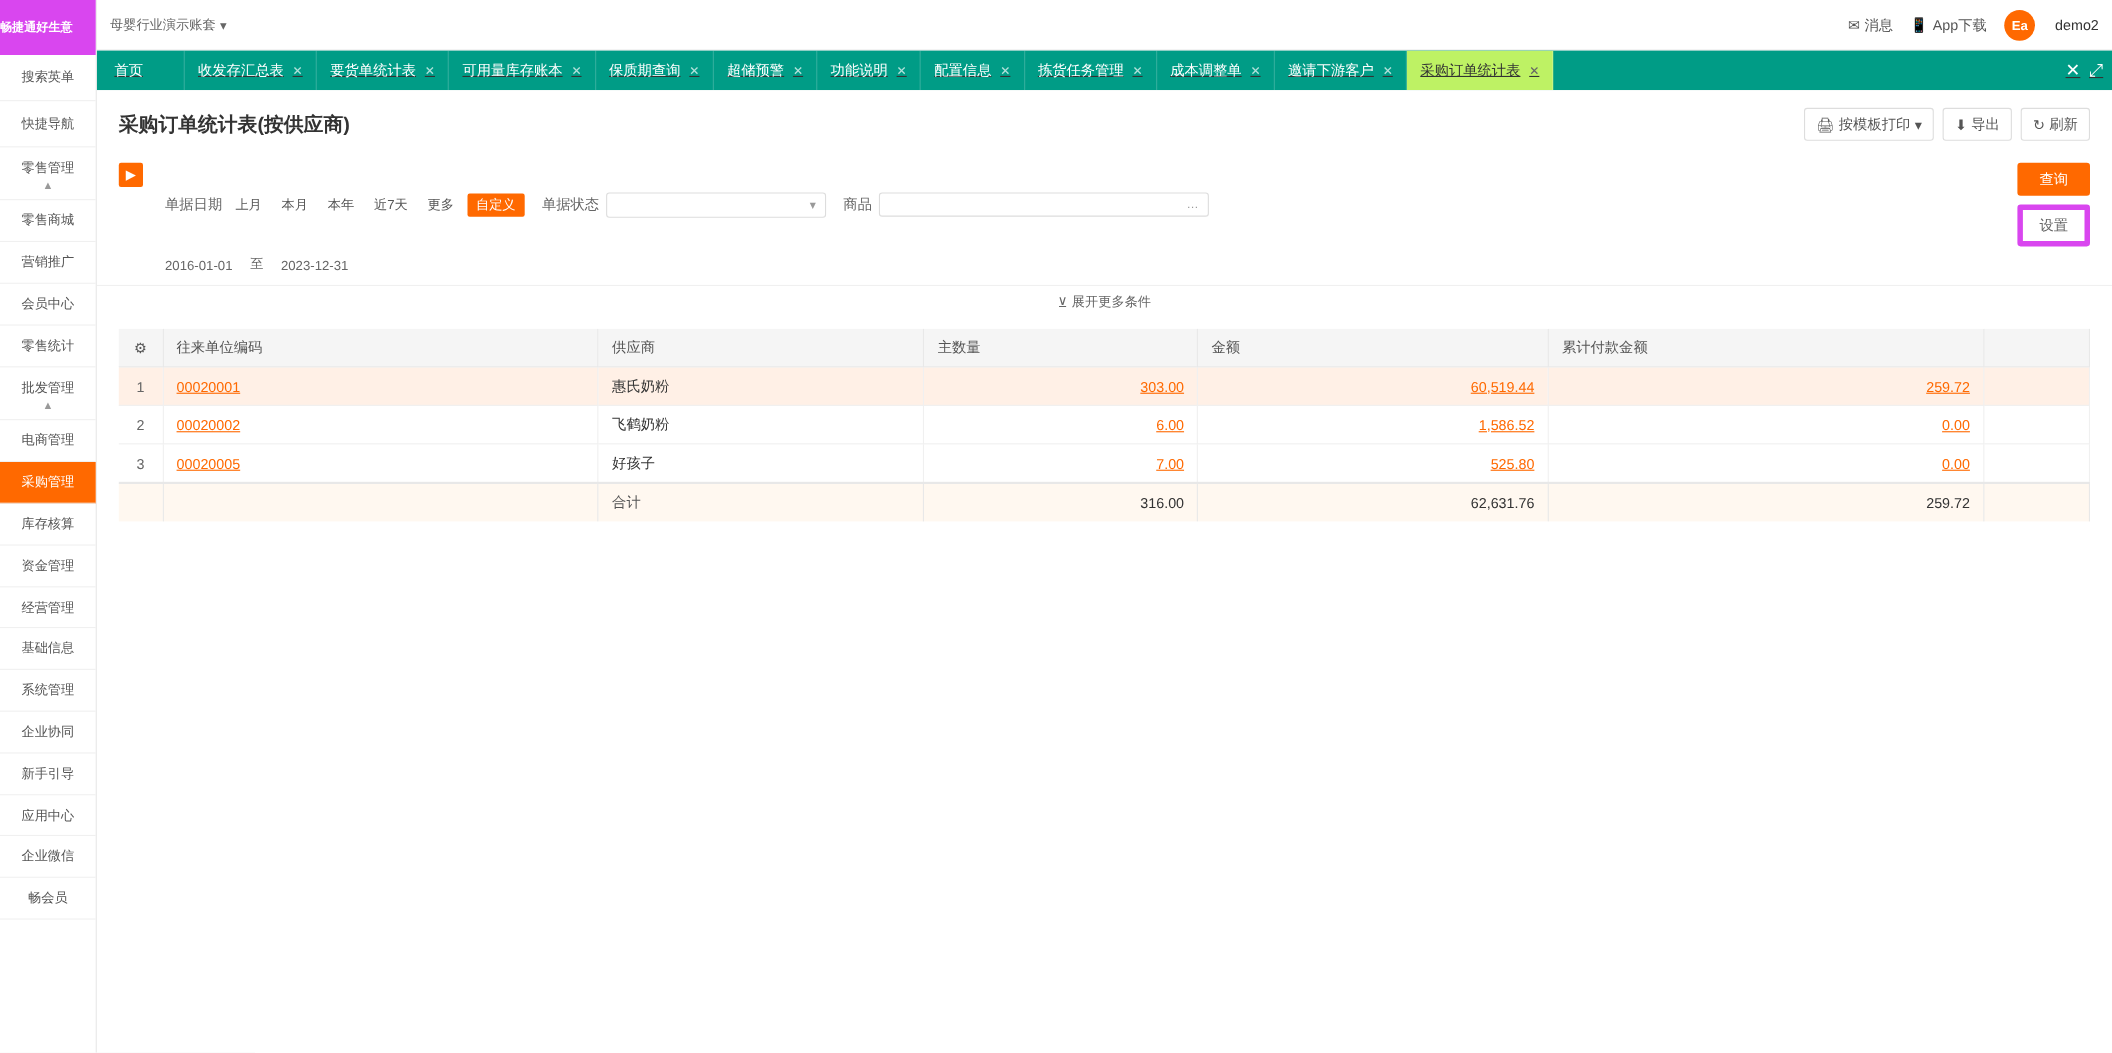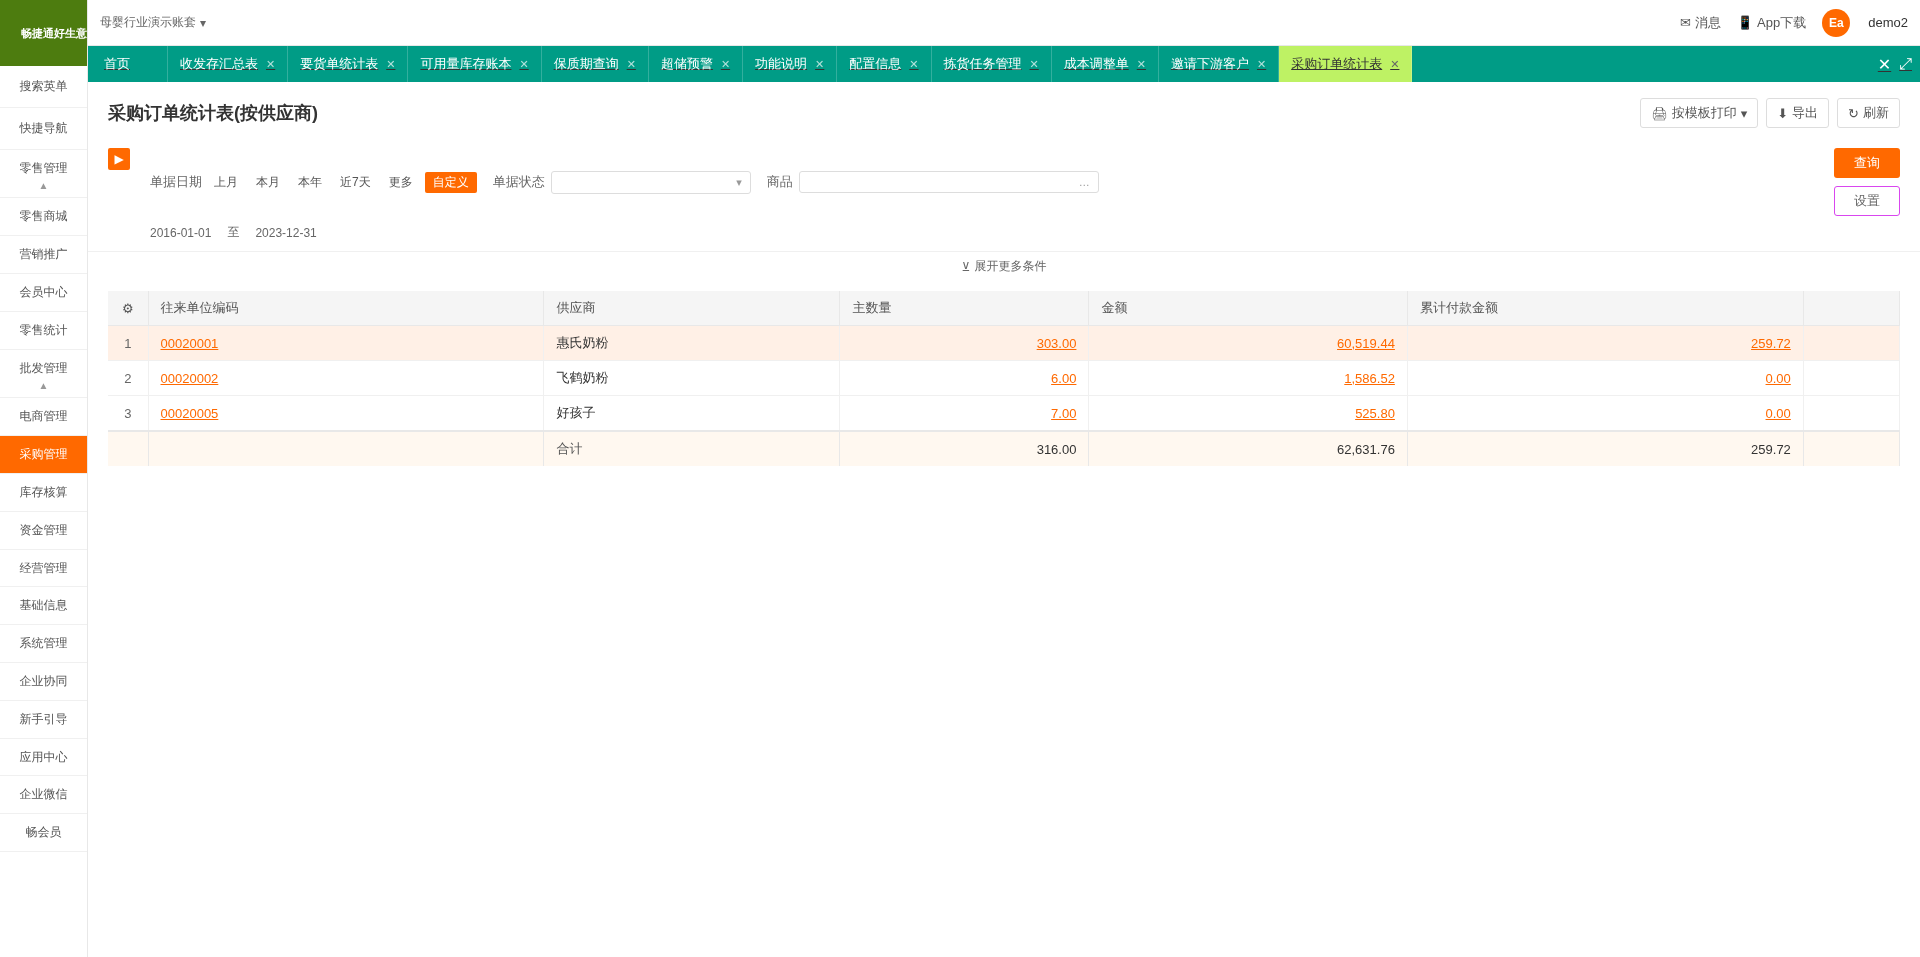--- a/index.html
+++ b/index.html
@@ -1,20 +1,20 @@
 <!DOCTYPE html>
 <html><head>
   <meta charset="utf-8">
   <style>
     * { margin: 0; padding: 0; box-sizing: border-box; }
     body { font-family: "Microsoft YaHei", "PingFang SC", sans-serif; font-size: 13px; background: #f5f5f5; color: #333; width: 1920px; height: 957px; overflow: hidden; display: flex; }
 
     
     .sidebar { width: 88px; background: #fff; border-right: 1px solid #e8e8e8; display: flex; flex-direction: column; flex-shrink: 0; height: 957px; }
-    .sidebar-logo { height: 66px; background: #4d7c0f; display: flex; align-items: center; justify-content: flex-end; }
+    .sidebar-logo { height: 50px; background: #d946ef; display: flex; align-items: center; justify-content: flex-start; }
     .sidebar-logo-text { color: #fff; font-size: 11px; font-weight: bold; text-align: center; line-height: 1.3; }
     .sidebar-search { padding: 8px 6px; font-size: 12px; color: #666; cursor: pointer; text-align: center; border-bottom: 1px solid #f0f0f0; }
     .sidebar-nav { padding: 8px 6px; font-size: 12px; color: #666; cursor: pointer; text-align: center; border-bottom: 1px solid #f0f0f0; }
     .sidebar-section { display: flex; flex-direction: column; align-items: center; padding: 6px 0; border-bottom: 1px solid #f0f0f0; cursor: pointer; }
     .sidebar-section.active { background: #ff6900; }
     .sidebar-section.active .sidebar-section-label { color: #fff; }
     .sidebar-section-label { font-size: 12px; color: #555; padding: 4px 6px; text-align: center; line-height: 1.4; }
     .sidebar-section-arrow { font-size: 10px; color: #999; }
 
     
@@ -56,21 +56,21 @@
     .date-custom { background: #ff6900; color: #fff; padding: 2px 8px; border-radius: 2px; font-size: 12px; cursor: pointer; }
     .date-range-text { font-size: 12px; color: #666; }
     .filter-select { display: flex; align-items: center; border: 1px solid #ddd; border-radius: 3px; padding: 4px 8px; min-width: 200px; justify-content: space-between; cursor: pointer; background: #fff; font-size: 13px; color: #999; }
     .filter-select-arrow { color: #999; font-size: 11px; }
     .filter-goods { display: flex; align-items: center; border: 1px solid #ddd; border-radius: 3px; padding: 4px 8px; min-width: 300px; justify-content: space-between; cursor: pointer; background: #fff; font-size: 13px; color: #999; }
     .expand-row { display: flex; justify-content: center; padding: 6px 0; }
     .expand-btn { display: flex; align-items: center; gap: 4px; color: #666; font-size: 12px; cursor: pointer; border: none; background: none; }
 
     
     .btn-query { background: #ff6900; color: #fff; border: none; padding: 6px 20px; border-radius: 3px; cursor: pointer; font-size: 13px; }
-    .btn-settings { background: #fff; color: #666; border: 1px solid #d946ef; padding: 5px 12px; border-radius: 3px; cursor: pointer; font-size: 13px; margin-top: 4px; display: block; width: 100%; text-align: center; }
+    .btn-settings { background: #fff; color: #666; border: 5px solid #d946ef; padding: 5px 12px; border-radius: 3px; cursor: pointer; font-size: 13px; margin-top: 4px; display: block; width: 100%; text-align: center; }
 
     
     .table-container { padding: 0 20px 20px; margin-top: 10px; }
     .data-table { width: 100%; border-collapse: collapse; font-size: 13px; }
     .data-table thead th { background: #f5f5f5; padding: 8px 12px; text-align: left; font-weight: normal; color: #555; border-bottom: 1px solid #e8e8e8; border-right: 1px solid #e8e8e8; }
     .data-table thead th:first-child { width: 40px; text-align: center; }
     .data-table tbody td { padding: 8px 12px; border-bottom: 1px solid #f0f0f0; border-right: 1px solid #f0f0f0; }
     .data-table tbody tr.highlighted { background: #fff0e6; }
     .data-table .num-col { text-align: right; }
     .data-table .center-col { text-align: center; }

